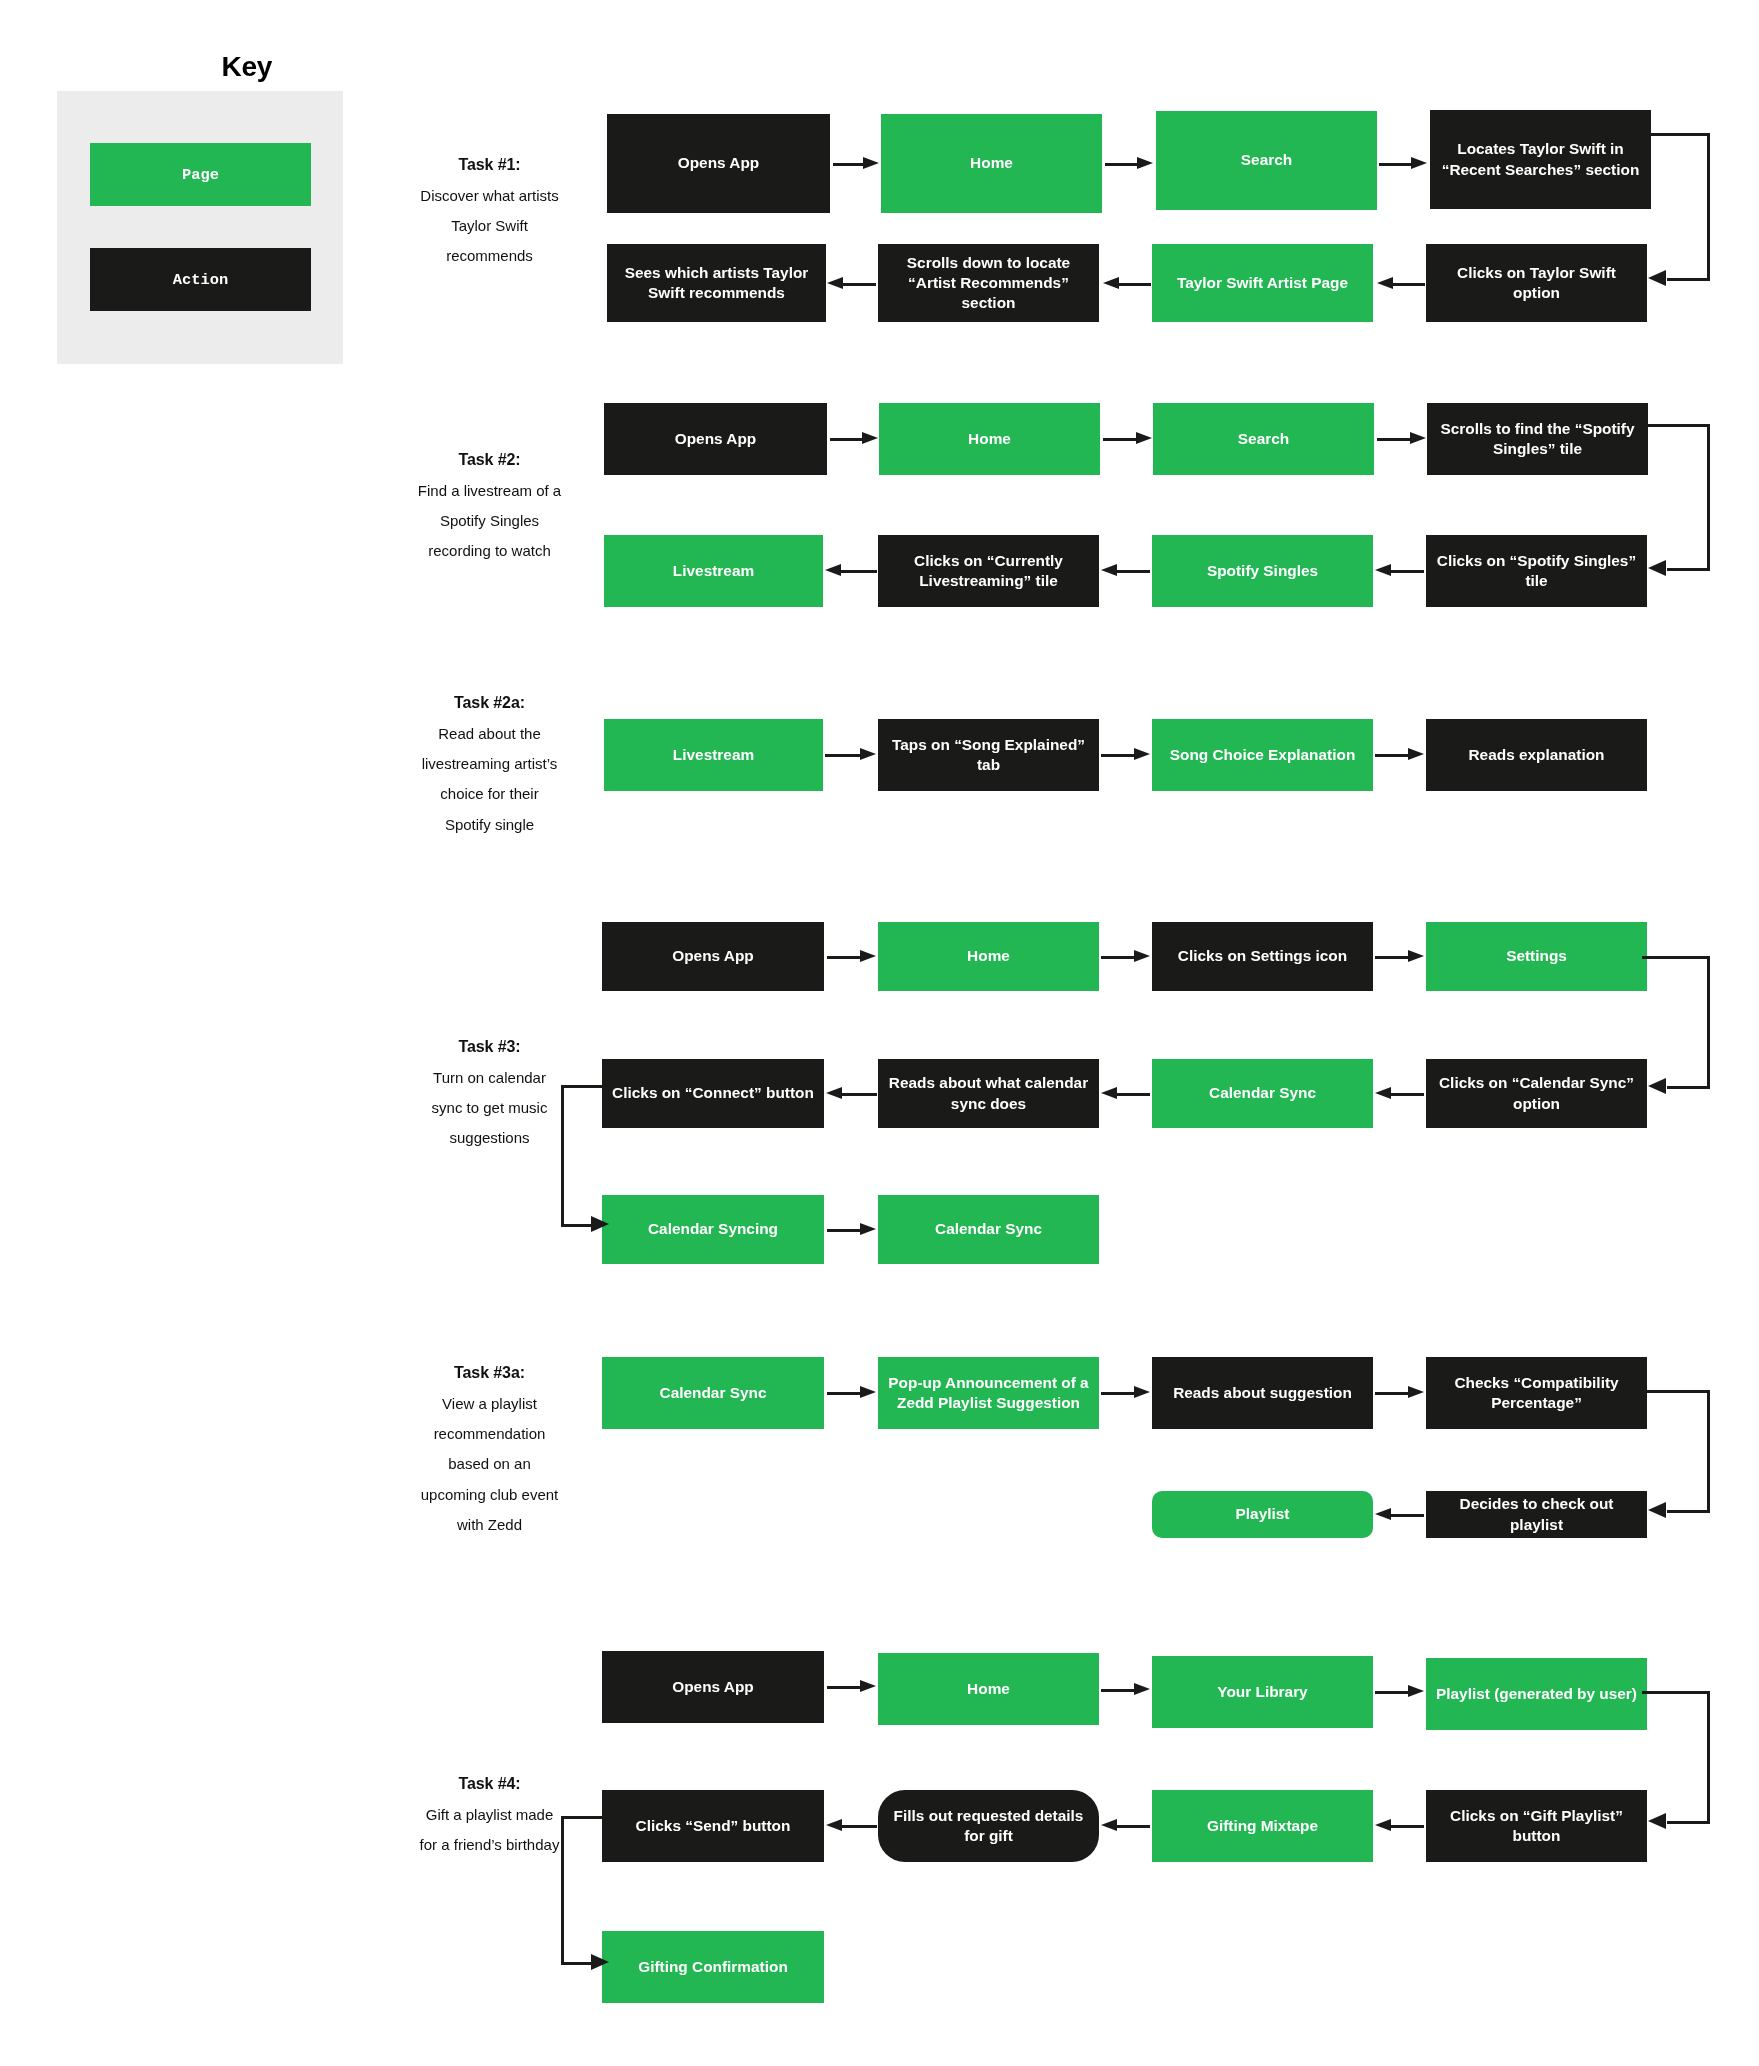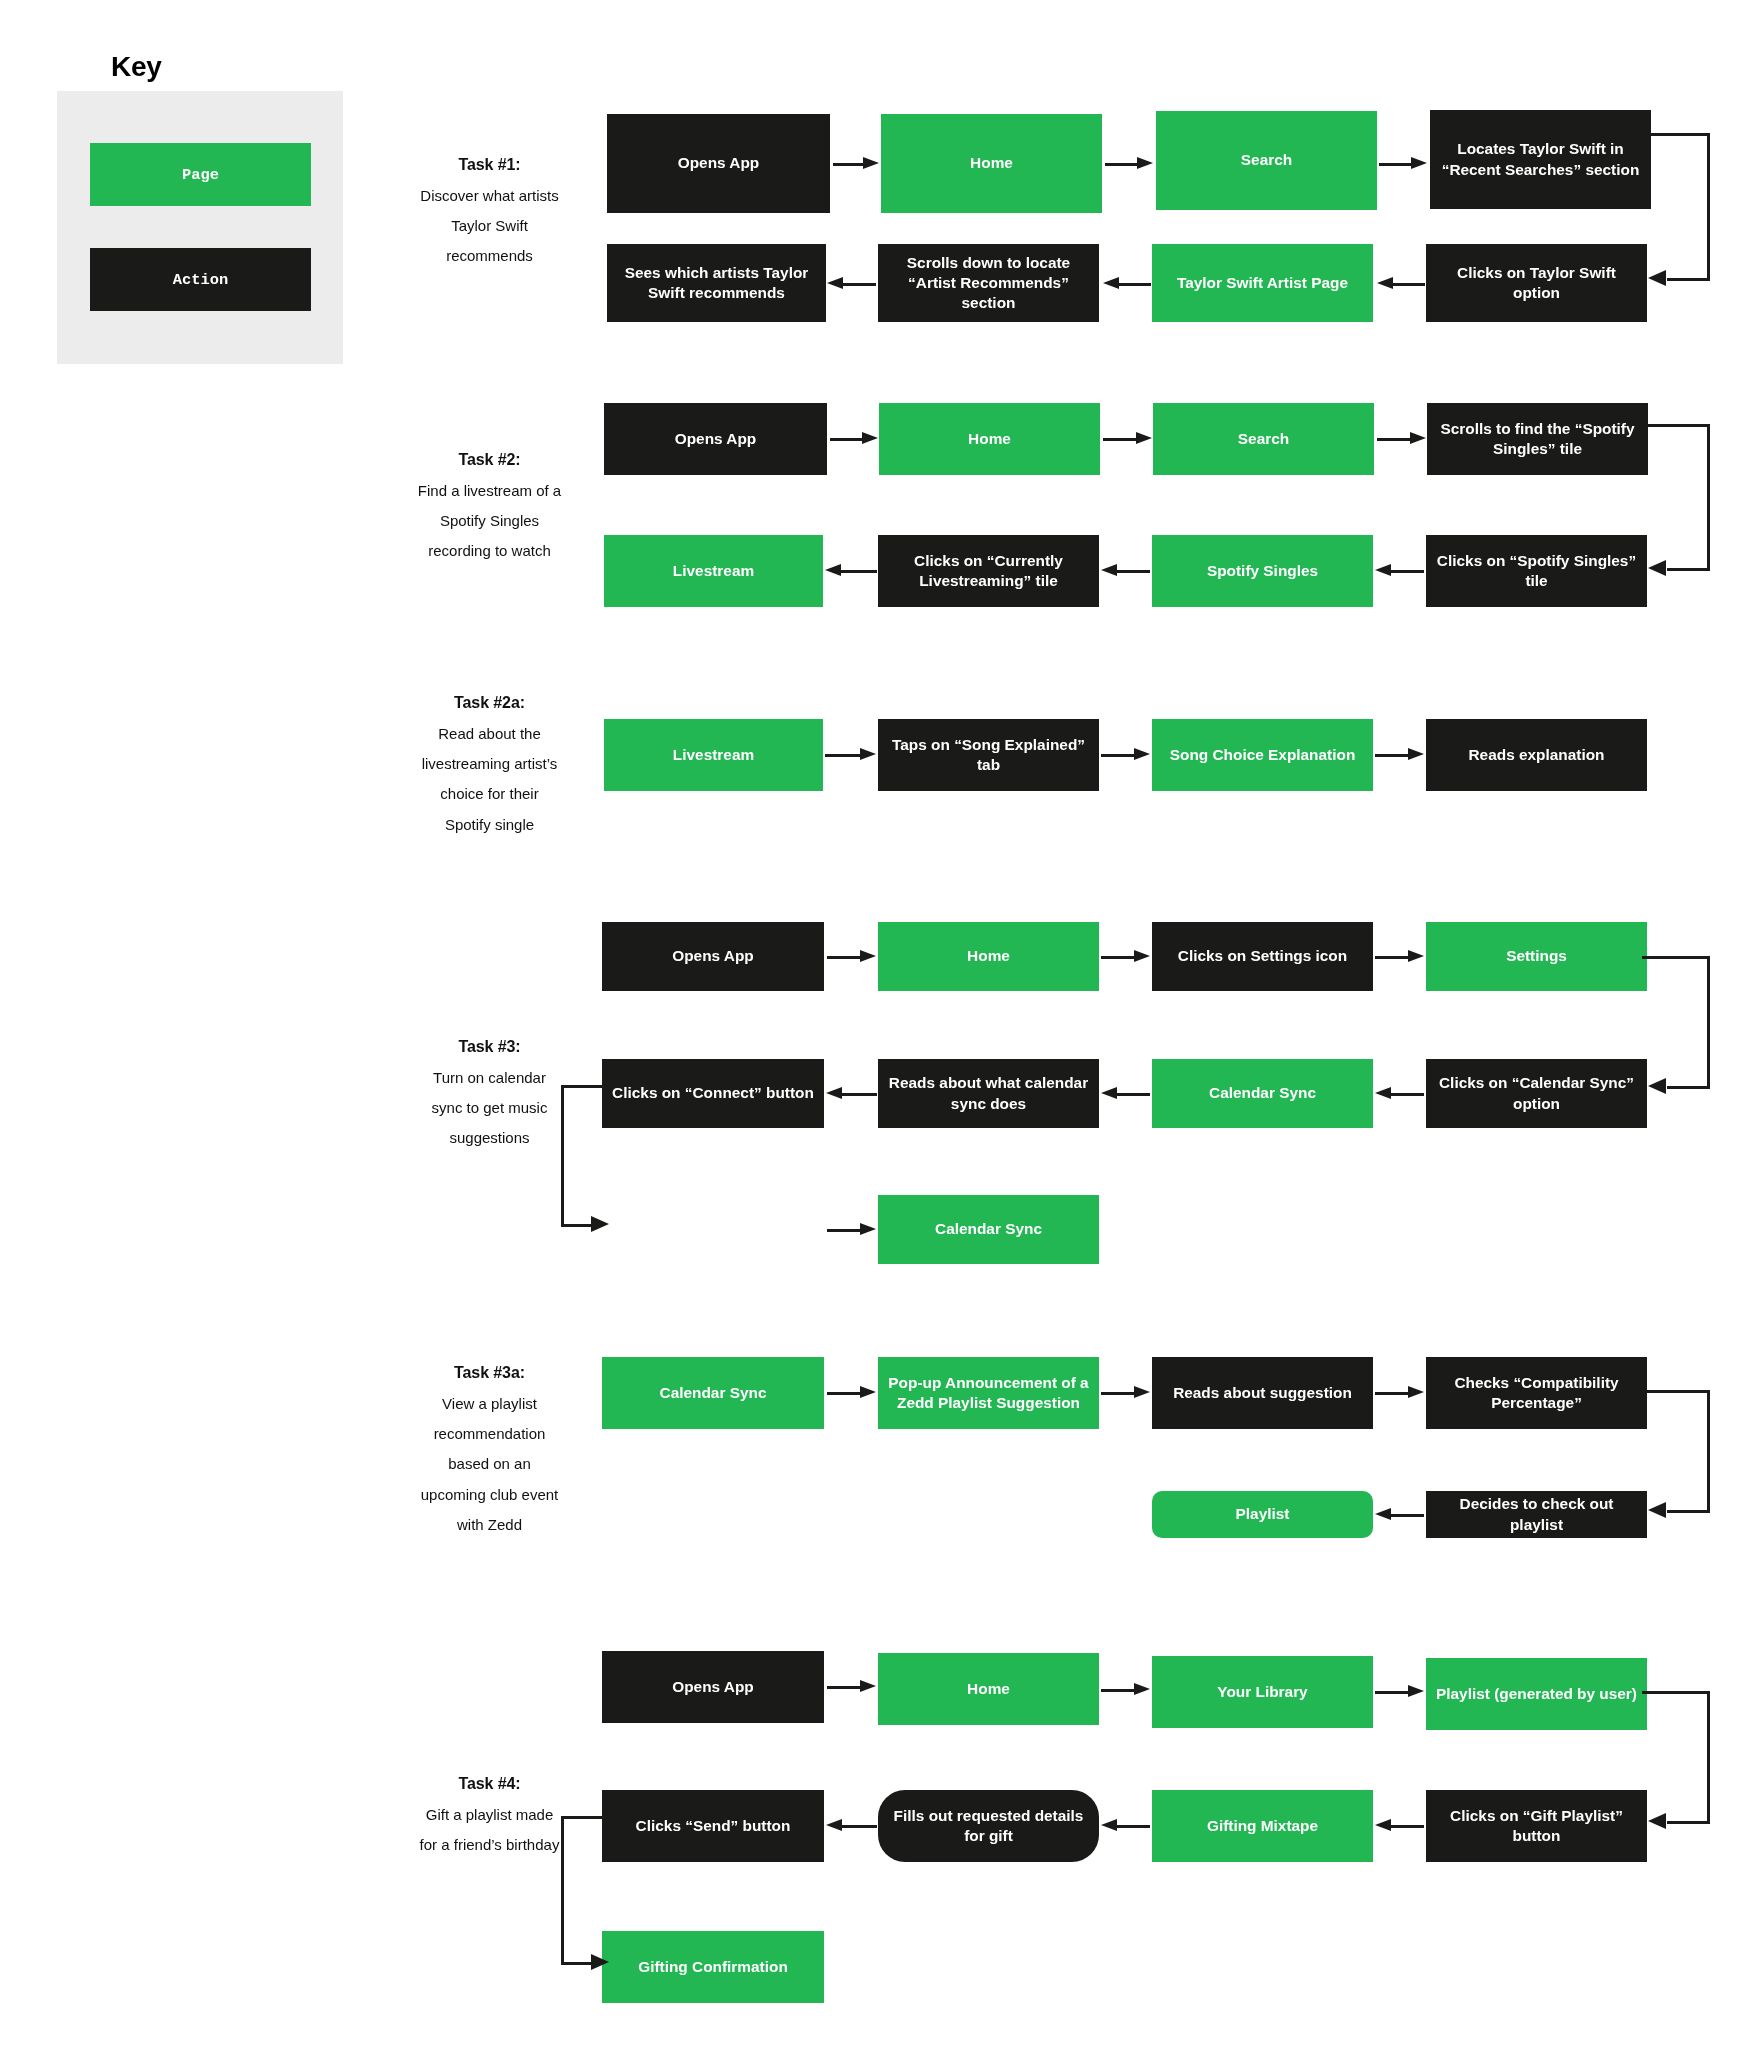--- a/index.html
+++ b/index.html
@@ -6,21 +6,21 @@
   body{
     width:1759px;height:2066px;position:relative;overflow:hidden;
     font-family:"Liberation Sans", sans-serif;
     -webkit-font-smoothing:antialiased;
   }
   .canvas{position:absolute;left:0;top:0;width:1759px;height:2066px;}
 
   
   .key-title{
     position:absolute;left:111px;top:51px;width:161px;
-    text-align:left;font-size:28px;font-weight:bold;color:#000;
+    text-align:right;font-size:28px;font-weight:bold;color:#000;
     letter-spacing:-0.3px;
   }
   .key-panel{
     position:absolute;left:57px;top:91px;width:286px;height:273px;
     background:#ececec;
   }
   .key-swatch{
     position:absolute;left:90px;width:221px;height:63px;
     display:flex;align-items:center;justify-content:center;
     color:#fff;font-size:15.4px;font-weight:bold;font-family:Liberation Mono, monospace;
@@ -256,20 +256,21 @@
       <span class="head"></span>
     </div>
 
   <div class="uconn right-u" style="left:1642px;top:956px;width:80px;height:161px;">
     <span class="seg h" style="left:0;top:0;width:68px;"></span>
     <span class="seg v" style="left:65px;top:0;height:133px;"></span>
     <span class="seg h" style="left:25px;top:130px;width:42px;"></span>
     <span class="head" style="left:6.2px;top:122px;"></span>
   </div>
 
+  <div class="node page" style="left:602px;top:1195px;width:222px;height:69px;">Calendar Syncing</div>
   <div class="node page" style="left:878px;top:1195px;width:221px;height:69px;">Calendar Sync</div>
   <div class="arrow right" style="left:827px;top:1223px;width:49px;">
       <span class="shaft"></span>
       <span class="head"></span>
     </div>
 
   <div class="uconn left-u" style="left:561px;top:1085px;width:80px;height:154px;">
     <span class="seg h" style="left:0;top:0;width:44px;"></span>
     <span class="seg v" style="left:0;top:0;height:142px;"></span>
     <span class="seg h" style="left:0;top:139px;width:34px;"></span>

